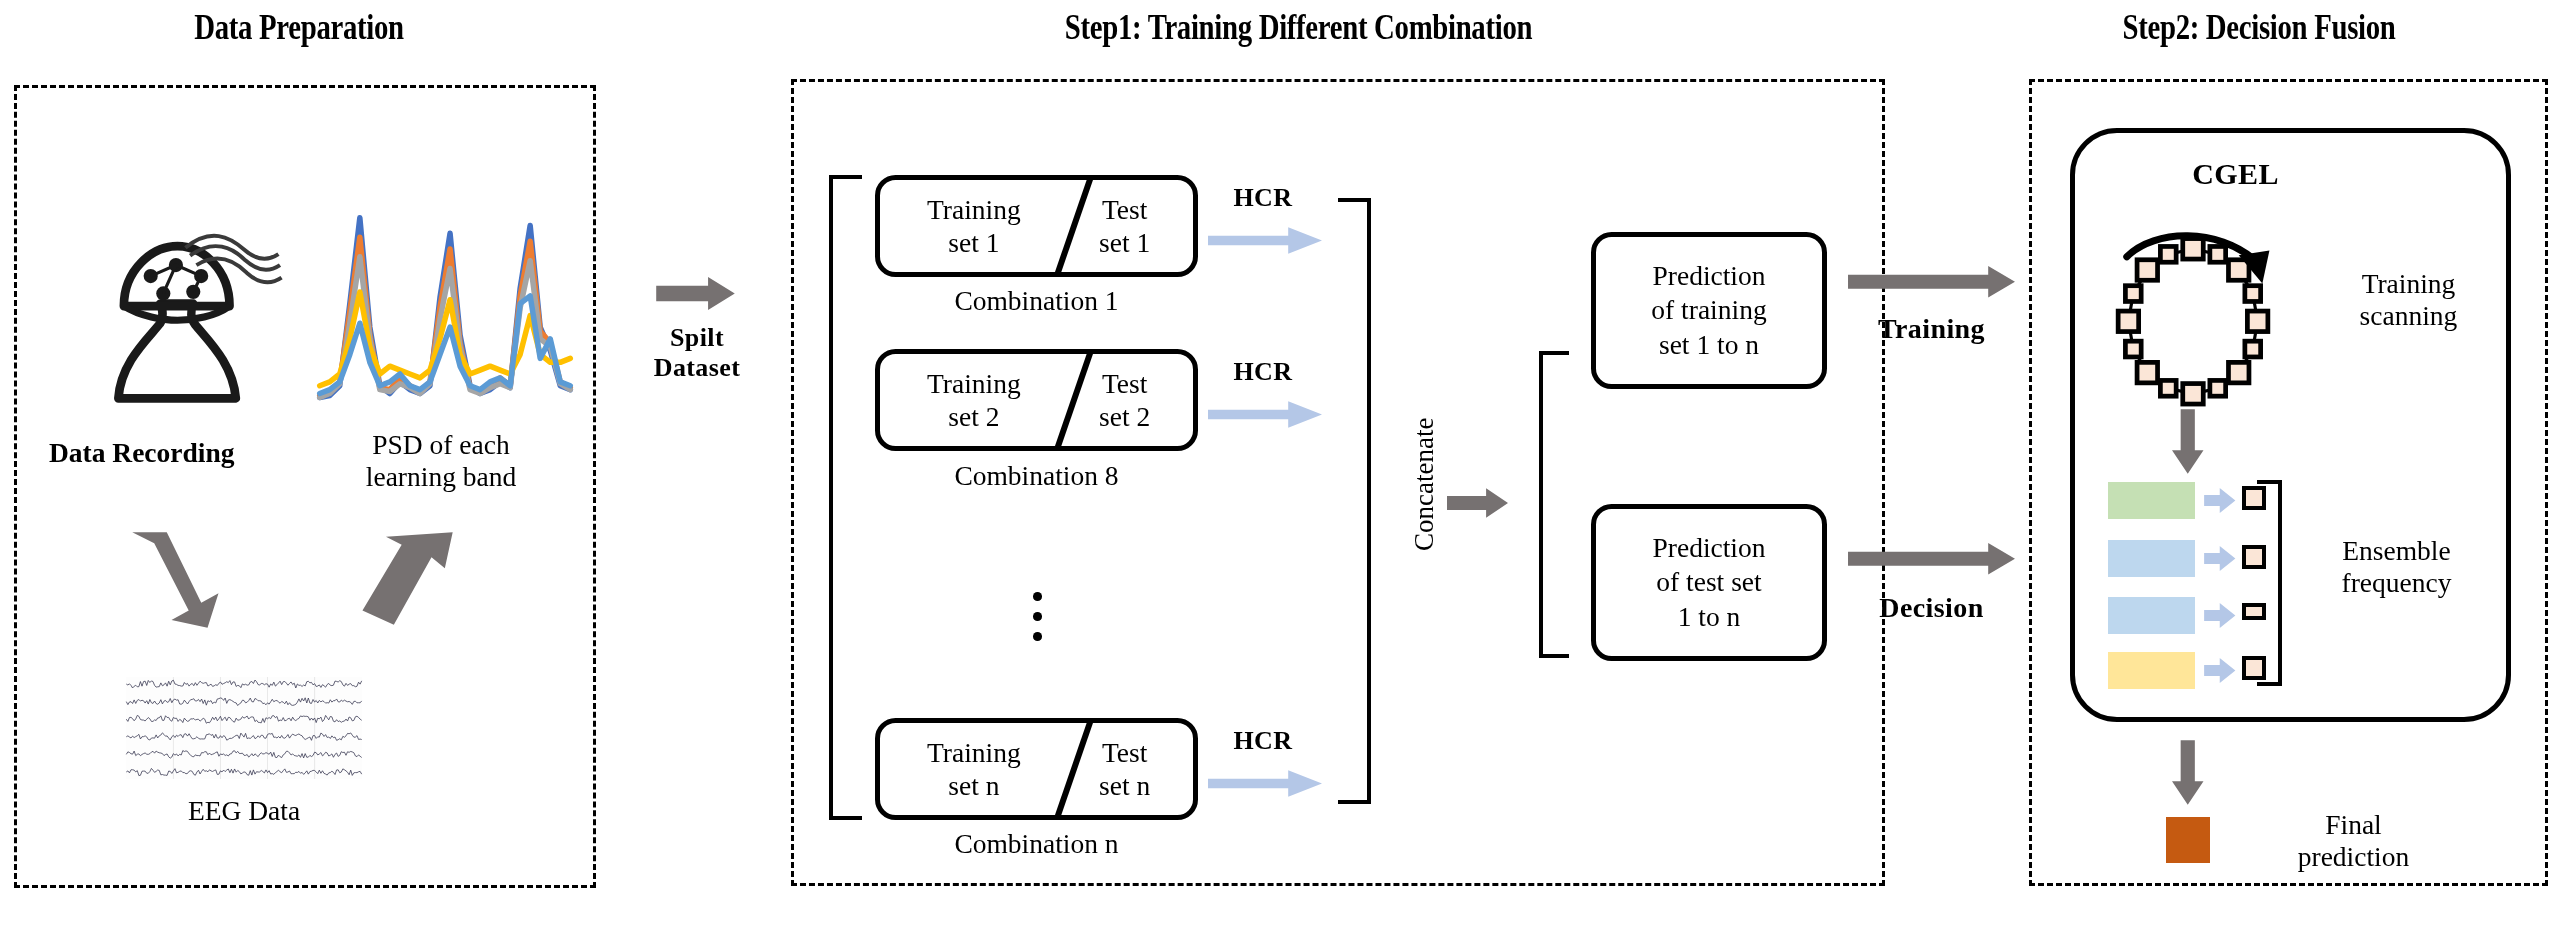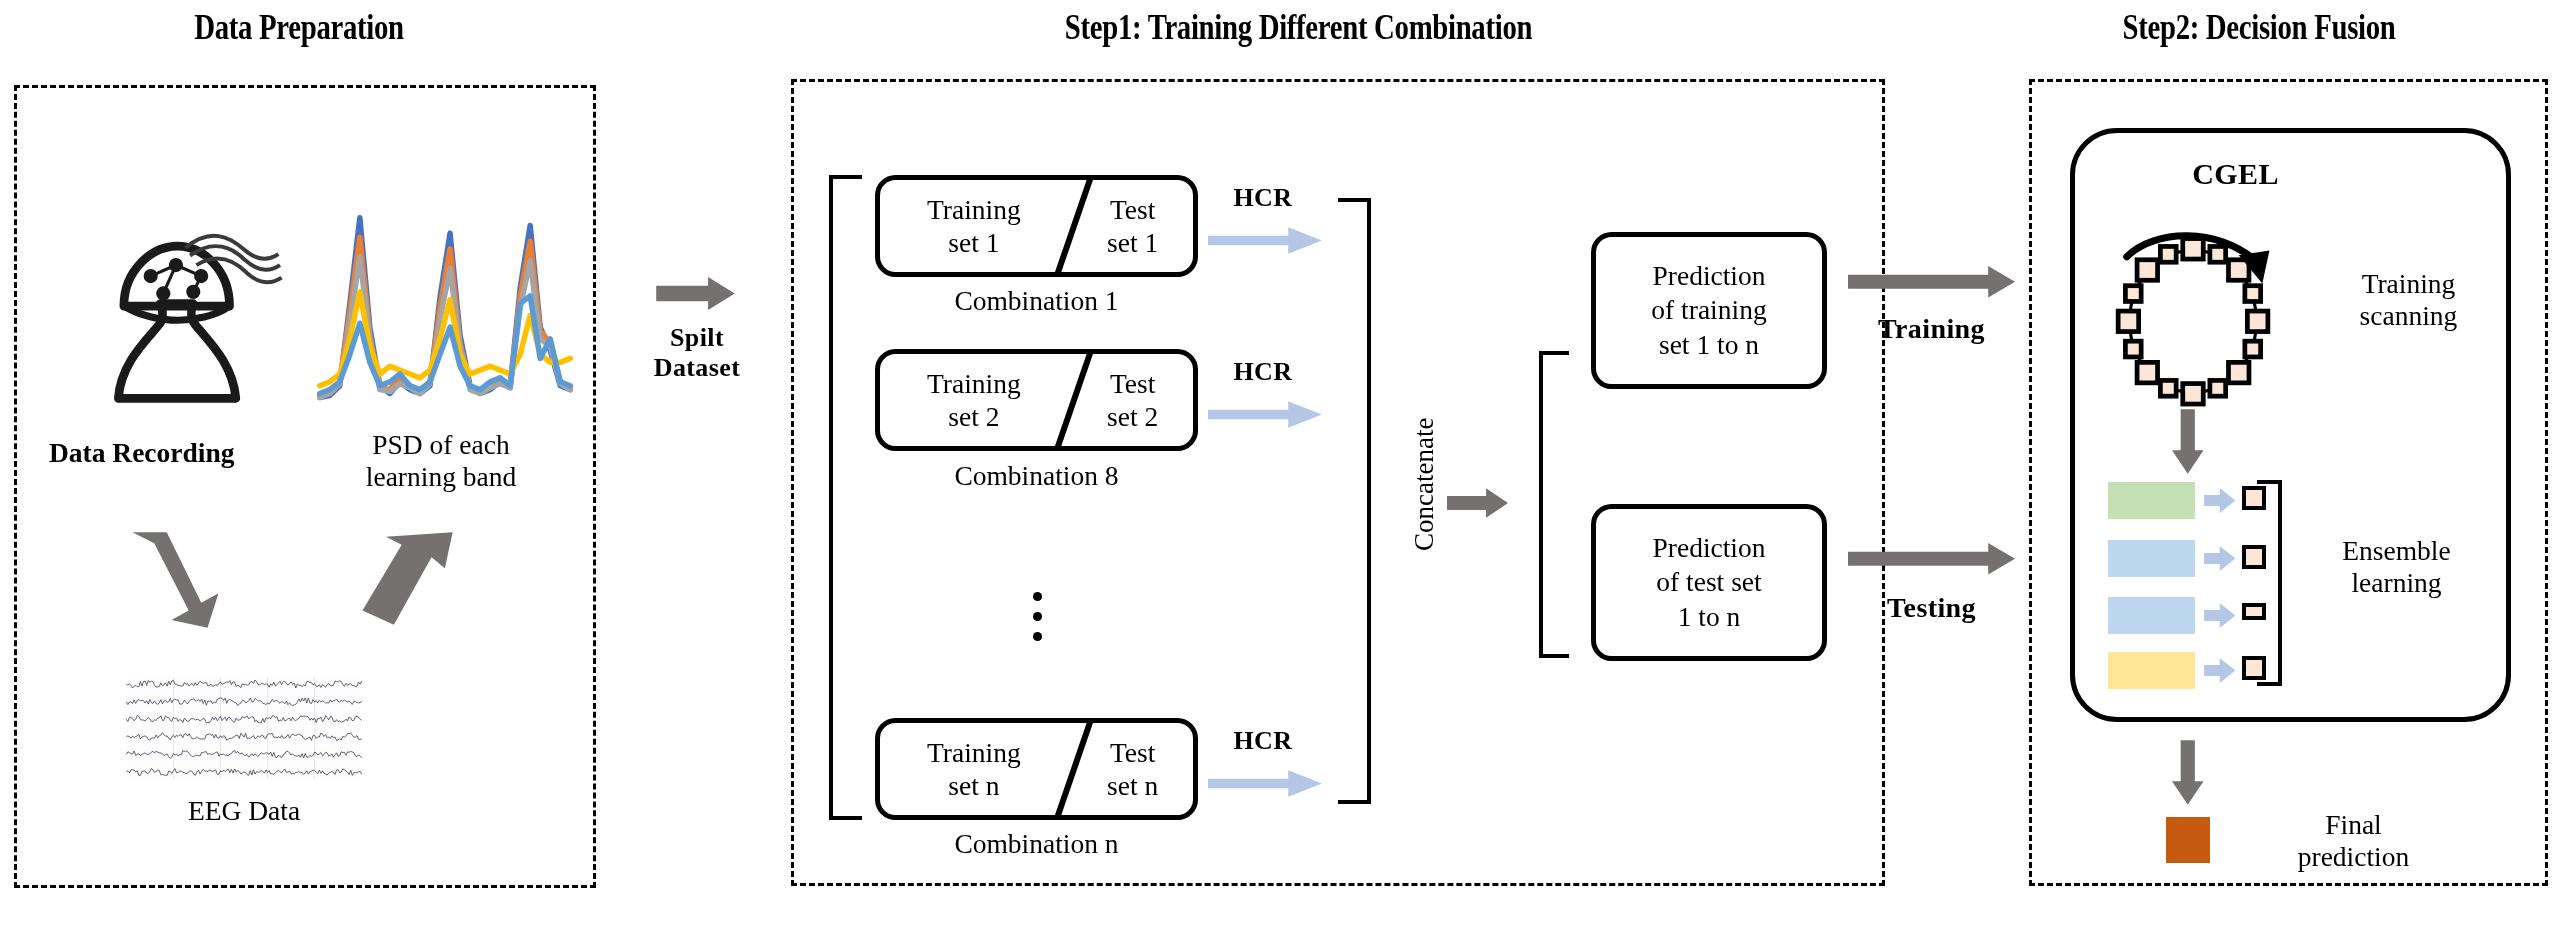--- a/index.html
+++ b/index.html
@@ -68,21 +68,21 @@
   }
   .combo-left,.combo-right{
     position:absolute;
     top:0;height:100%;
     display:flex;flex-direction:column;
     align-items:center;justify-content:center;
     font-size:27.5px;line-height:1.2;
     text-align:center;white-space:pre-line;
   }
   .combo-left{left:0;width:60%;}
-  .combo-right{right:4px;width:36%;}
+  .combo-right{right:12px;width:36%;}
   
   .pred-box{
     position:absolute;
     border:5.5px solid #000;
     border-radius:20.5px;
     box-sizing:border-box;
     background:#fff;
     display:flex;align-items:center;justify-content:center;
     text-align:center;
     font-size:27.5px;line-height:1.25;
@@ -283,21 +283,21 @@
     <path d="M0 11 L178 11 L178 0 L212 20 L178 40 L178 29 L0 29 Z" fill="#767171"></path>
   </svg>
 </div>
 <div class="cap-bold" style="left:1848px;top:313px;width:167px;font-size:28px;">Training</div>
 
 <div class="gray-arrow" style="left:1848px;top:543px;width:167px;height:31.5px;">
   <svg width="167" height="31.5" viewBox="0 0 212 40">
     <path d="M0 11 L178 11 L178 0 L212 20 L178 40 L178 29 L0 29 Z" fill="#767171"></path>
   </svg>
 </div>
-<div class="cap-bold" style="left:1848px;top:592px;width:167px;font-size:28px;">Testing</div>
+<div class="cap-bold" style="left:1848px;top:592px;width:167px;font-size:28px;">Decision</div>
 
 <div class="panel-title" style="left:1952px;top:6.3px;width:614px;">Step2: Decision Fusion</div>
 
 <div class="dashed-panel" style="left:2029px;top:79px;width:519px;height:807px;"></div>
 
 <div class="cgel-box" style="left:2070px;top:128px;width:441px;height:594px;"></div>
 <div class="cap-bold" style="left:2157px;top:157px;width:157px;font-size:30px;">CGEL</div>
 
 <div class="abs" style="left:2100px;top:211px;width:201px;height:197px;">
   <svg id="ring-svg" width="201" height="197" viewBox="0 0 255 250">
@@ -358,21 +358,21 @@
 <div class="ebar" style="left:2108px;top:652px;width:87px;height:37px;background:#ffe699;"></div>
 <div class="abs" style="left:2204px;top:658px;width:31.5px;height:25px;">
   <svg width="31.5" height="25" viewBox="0 0 40 32">
       <path d="M0 9 L20 9 L20 0 L40 16 L20 32 L20 23 L0 23 Z" fill="#b4c7e7"></path>
     </svg>
 </div>
 <div class="esq" style="left:2242px;top:656px;width:23.6px;height:23.6px;"></div>
 
 <div class="bracket right" style="left:2257px;top:480px;width:25px;height:206px;"></div>
 <div class="cap" style="left:2298px;top:535px;width:197px;">Ensemble
-learning</div>
+frequency</div>
 
 <div class="gray-arrow" style="left:2172px;top:740px;width:31.5px;height:65px;">
   <svg width="31.5" height="65" viewBox="0 0 40 82">
     <path d="M11 0 L29 0 L29 52 L40 52 L20 82 L0 52 L11 52 Z" fill="#767171"></path>
   </svg>
 </div>
 
 <div class="ebar" style="left:2166px;top:817px;width:44px;height:46px;background:#c55a11;"></div>
 <div class="cap" style="left:2251px;top:809px;width:205px;">Final
 prediction</div>

